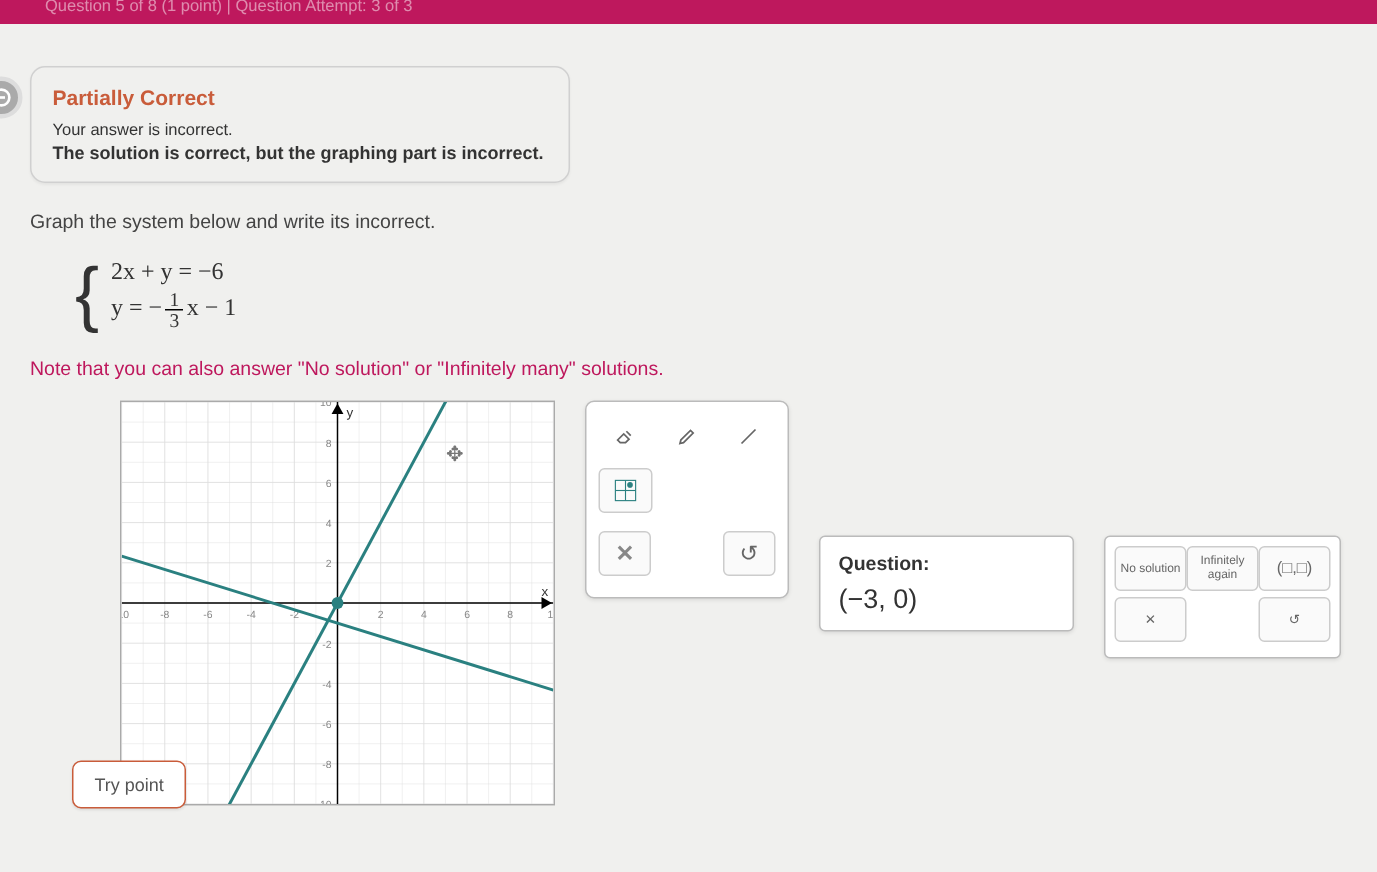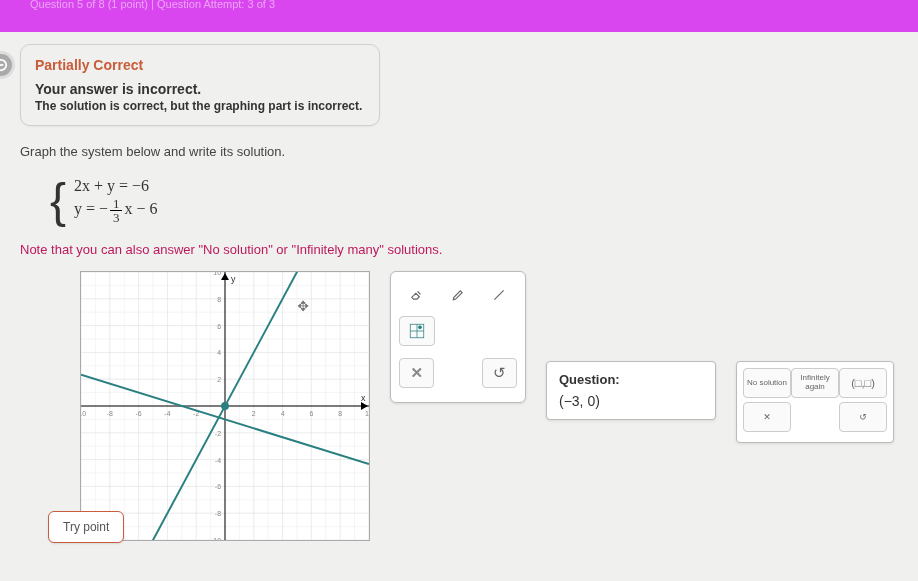--- a/index.html
+++ b/index.html
@@ -6,34 +6,34 @@
   body {
     font-family: Arial, sans-serif;
     background: #f0f0ee;
     width: 918px;
     height: 581px;
     overflow: hidden;
     font-size: 13px;
     color: #333;
   }
   .top-bar {
-    background: #d946ef;
-    height: 32px;
+    background: #be185d;
+    height: 16px;
     width: 100%;
     position: relative;
   }
   .top-bar-text {
     position: absolute;
     top: -2px;
     left: 30px;
     color: rgba(255,255,255,0.5);
     font-size: 11px;
   }
   .content {
-    padding: 12px 20px 0 20px;
+    padding: 28px 20px 0 20px;
     position: relative;
   }
   .feedback-box {
     border: 1px solid #d0d0d0;
     border-radius: 10px;
     padding: 12px 14px;
     width: 360px;
     background: #f0f0ee;
     position: relative;
     margin-bottom: 18px;
@@ -52,21 +52,21 @@
     justify-content: center;
     color: #fff;
     border: 3px solid #ddd;
   }
   .fb-title {
     color: #c95c3a;
     font-weight: bold;
     font-size: 14px;
     margin-bottom: 8px;
   }
-  .fb-line1 { font-size: 14px; font-weight: bold; margin-bottom: 2px;}
+  .fb-line1 { font-size: 11px; font-weight: normal; margin-bottom: 2px;}
   .fb-line2 { font-size: 12px; font-weight: bold; }
   .instruction { font-size: 13px; color: #444; margin-bottom: 12px;}
   .system {
     margin: 0 0 12px 30px;
     font-size: 14px;
   }
   .system .brace {
     display: inline-block;
     font-size: 48px;
     vertical-align: middle;
@@ -133,21 +133,21 @@
   .solution-box {
     background: #fff;
     border: 1px solid #bbb;
     border-radius: 4px;
     padding: 10px 12px;
     width: 170px;
     box-shadow: 0 1px 3px rgba(0,0,0,0.1);
     margin-top: 90px;
   }
   .solution-box .sol-label { font-weight: bold; font-size: 13px; margin-bottom: 6px;}
-  .solution-box .sol-val { font-size: 14px; }
+  .solution-box .sol-val { font-size: 18px; }
   .right-panel {
     margin-top: 90px;
     background: #fff;
     border: 1px solid #bbb;
     border-radius: 4px;
     padding: 6px;
     box-shadow: 0 1px 3px rgba(0,0,0,0.1);
   }
   .rp-row { display: flex; gap: 0; margin-bottom: 4px;}
   .rp-btn {
@@ -195,28 +195,28 @@
       <svg width="14" height="14" viewBox="0 0 24 24" fill="none" stroke="#fff" stroke-width="3">
           <circle cx="12" cy="12" r="9"></circle>
           <path d="M8 12h8"></path>
         </svg>
     </div>
     <div class="fb-title">Partially Correct</div>
     <div class="fb-line1">Your answer is incorrect.</div>
     <div class="fb-line2">The solution is correct, but the graphing part is incorrect.</div>
   </div>
 
-  <div class="instruction">Graph the system below and write its solution.</div>
+  <div class="instruction">Graph the system below and write its incorrect.</div>
 
   <div class="system">
     <span class="brace">{</span>
     <span class="eqs">
       <div class="eq-row">2x + y = −6</div>
       <div class="eq-row">
-        <span>y = −</span><span class="frac"><span class="num">1</span><span class="den">3</span></span><span>x − 6</span>
+        <span>y = −</span><span class="frac"><span class="num">1</span><span class="den">3</span></span><span>x − 1</span>
       </div>
     </span>
   </div>
 
   <div class="note">Note that you can also answer "No solution" or "Infinitely many" solutions.</div>
 
   <div class="work-area">
 
     <div class="graph-wrapper">
       <div class="graph-box">

